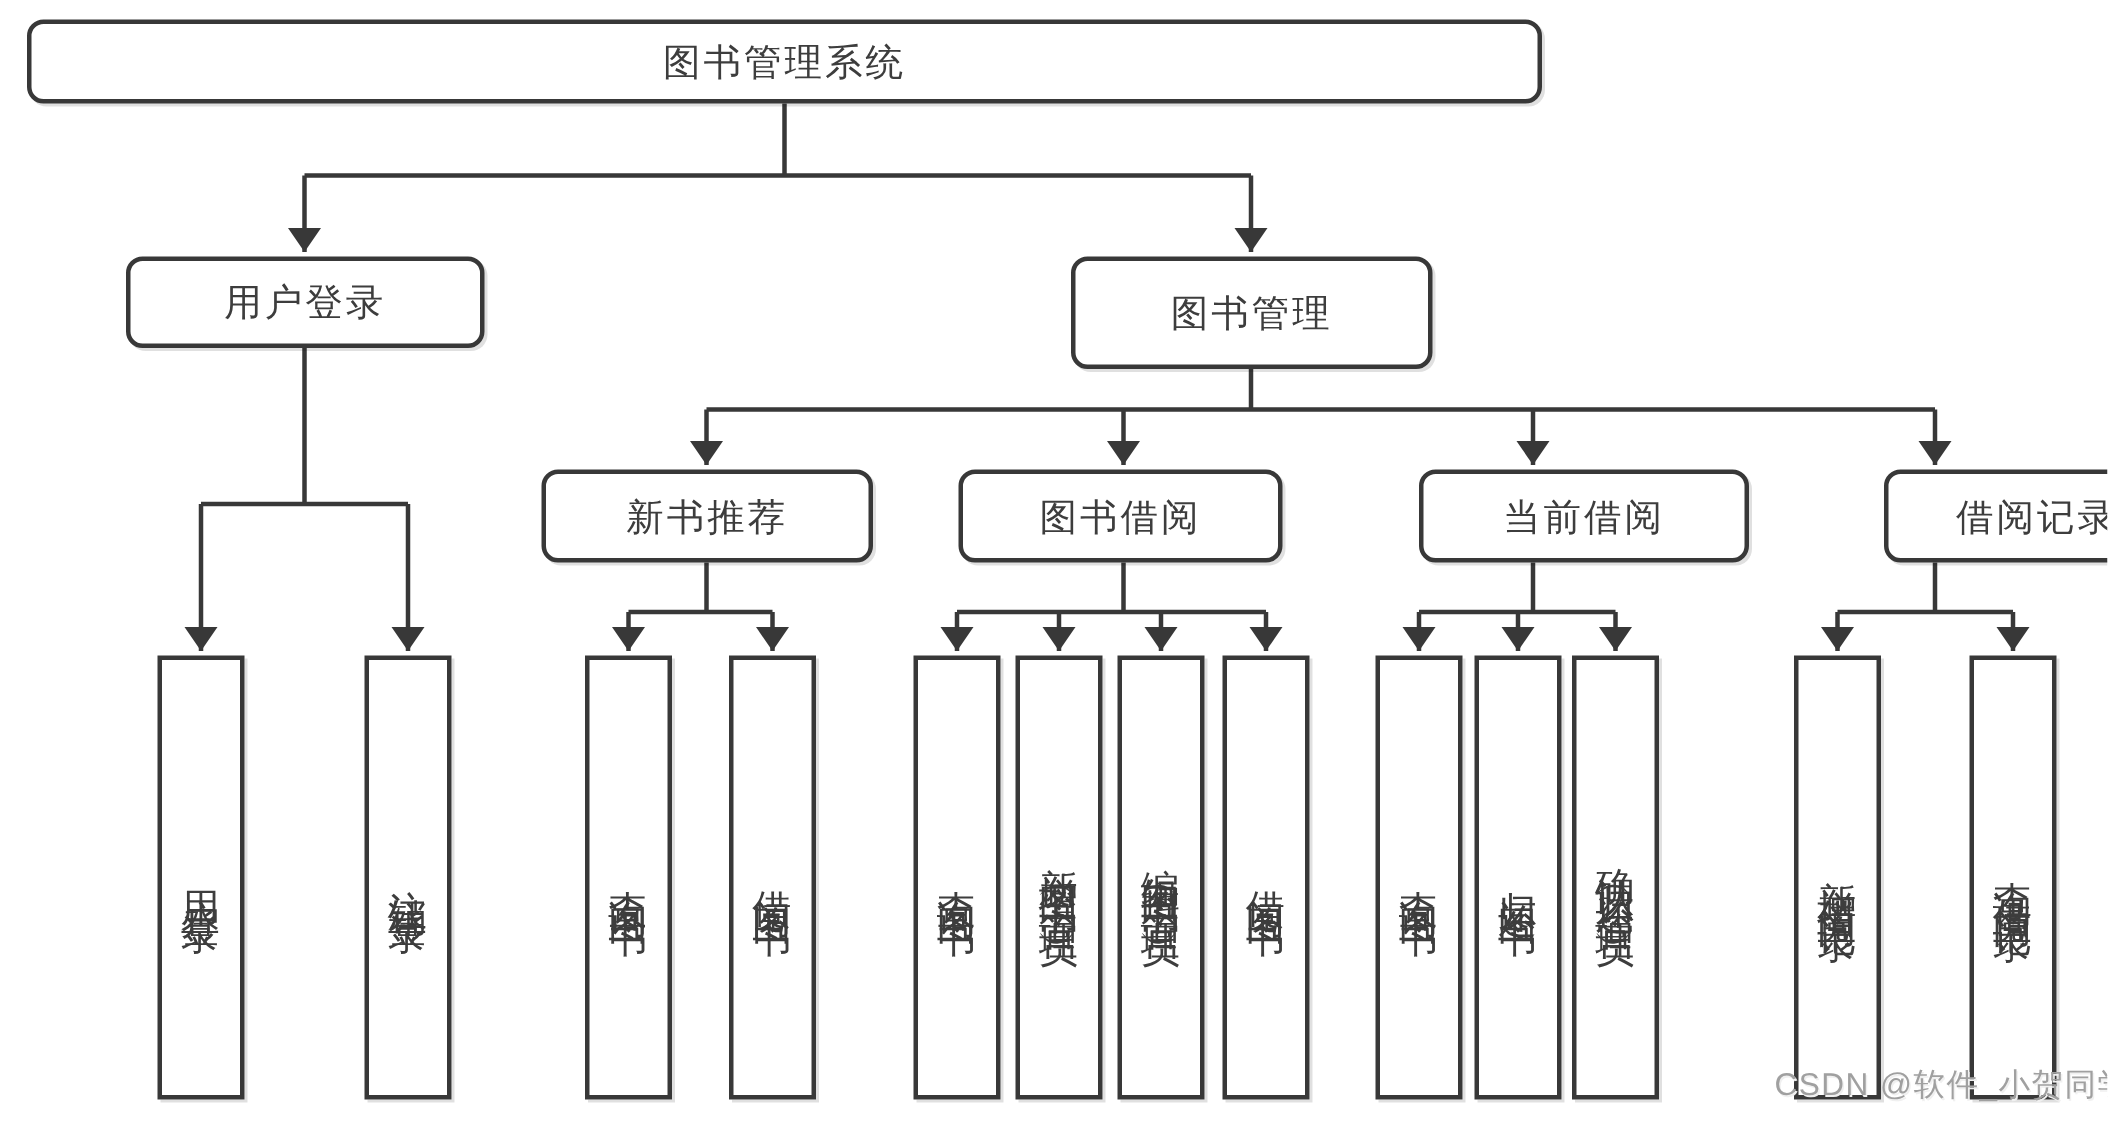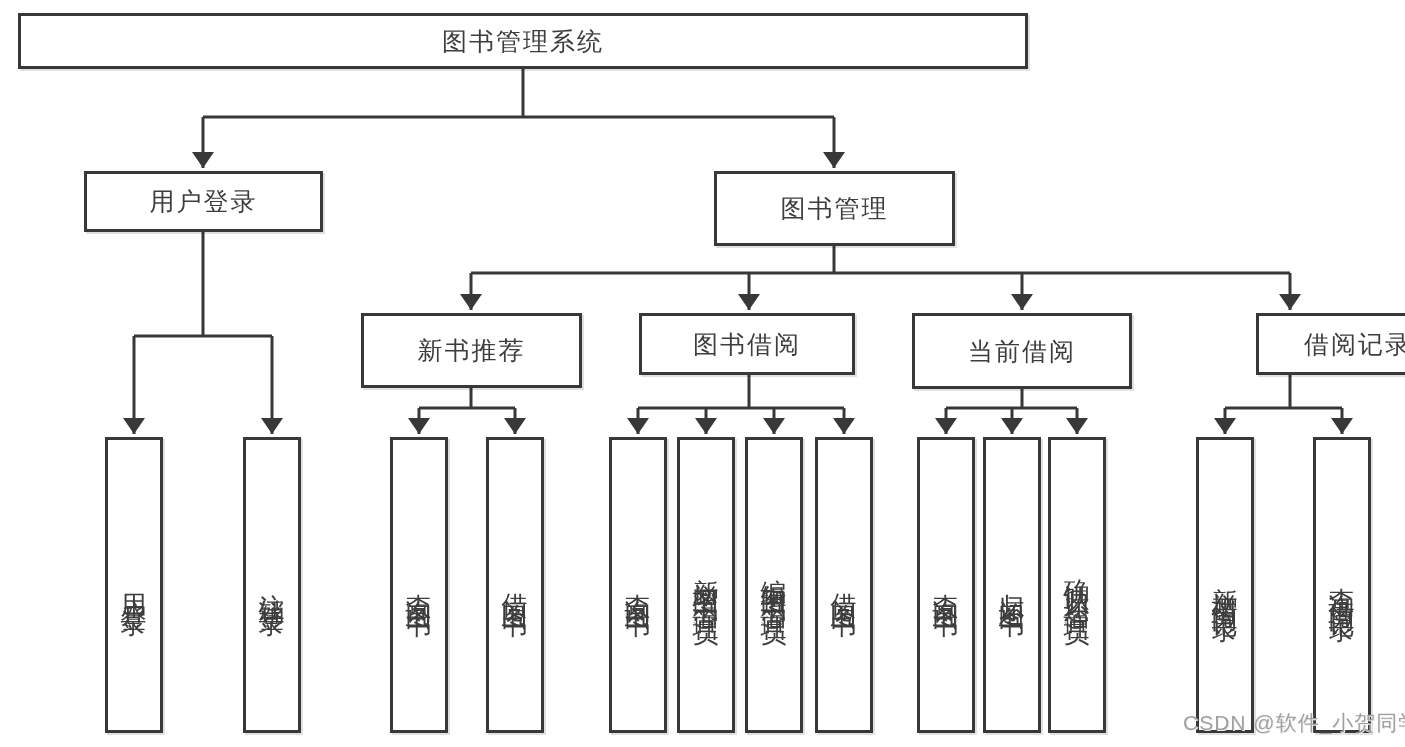--- a/index.html
+++ b/index.html
@@ -8,21 +8,21 @@
     position:relative; width:1405px; height:747px; background:#ffffff;
     font-family:"Liberation Sans", sans-serif; overflow:hidden;
   }
   svg.wires { position:absolute; left:0; top:0; }
   .node {
     position:absolute; box-sizing:border-box; background:#ffffff;
     border:3px solid #383838; color:#3d3d3d;
     display:flex; align-items:center; justify-content:center;
     box-shadow:2px 2px 0 rgba(0,0,0,0.12);
   }
-  .h { font-size:25px; letter-spacing:2px; white-space:nowrap; }
+  .h { font-size:25px; letter-spacing:2px; white-space:nowrap;border-radius:11px; }
   .v > span {
     display:block; writing-mode:vertical-rl; text-orientation:mixed;
     font-size:26px; line-height:1; letter-spacing:6px;
   }
   .leaf { top:437px; width:58px; height:296px; }
   .watermark {
     position:absolute; left:1183px; top:709px; z-index:3;
     font-size:21px; color:#a0a0a0; letter-spacing:1px; white-space:nowrap;
     text-shadow:1px 1px 0 #f0f0f0;
   }
@@ -68,23 +68,23 @@
       <path d="M1225,408 V434" marker-end="url(#arw)"></path>
       <path d="M1342,408 V434" marker-end="url(#arw)"></path>
     </g>
   </svg>
 
   <div class="node h" style="left:18px;top:13px;width:1010px;height:56px">图书管理系统</div>
 
   <div class="node h" style="left:84px;top:171px;width:239px;height:61px">用户登录</div>
   <div class="node h" style="left:714px;top:171px;width:241px;height:75px">图书管理</div>
 
-  <div class="node h" style="left:361px;top:313px;width:221px;height:75px">新书推荐</div>
+  <div class="node h" style="left:361px;top:313px;width:221px;height:62px">新书推荐</div>
   <div class="node h" style="left:639px;top:313px;width:216px;height:62px">图书借阅</div>
-  <div class="node h" style="left:912px;top:313px;width:220px;height:76px">当前借阅</div>
+  <div class="node h" style="left:946px;top:313px;width:220px;height:62px">当前借阅</div>
   <div class="node h" style="left:1256px;top:313px;width:204px;height:62px">借阅记录</div>
 
   <div class="node v leaf" style="left:105px">
     <span>用户登录</span>
   </div>
   <div class="node v leaf" style="left:243px">
     <span>注销登录</span>
   </div>
 
   <div class="node v leaf" style="left:390px">

